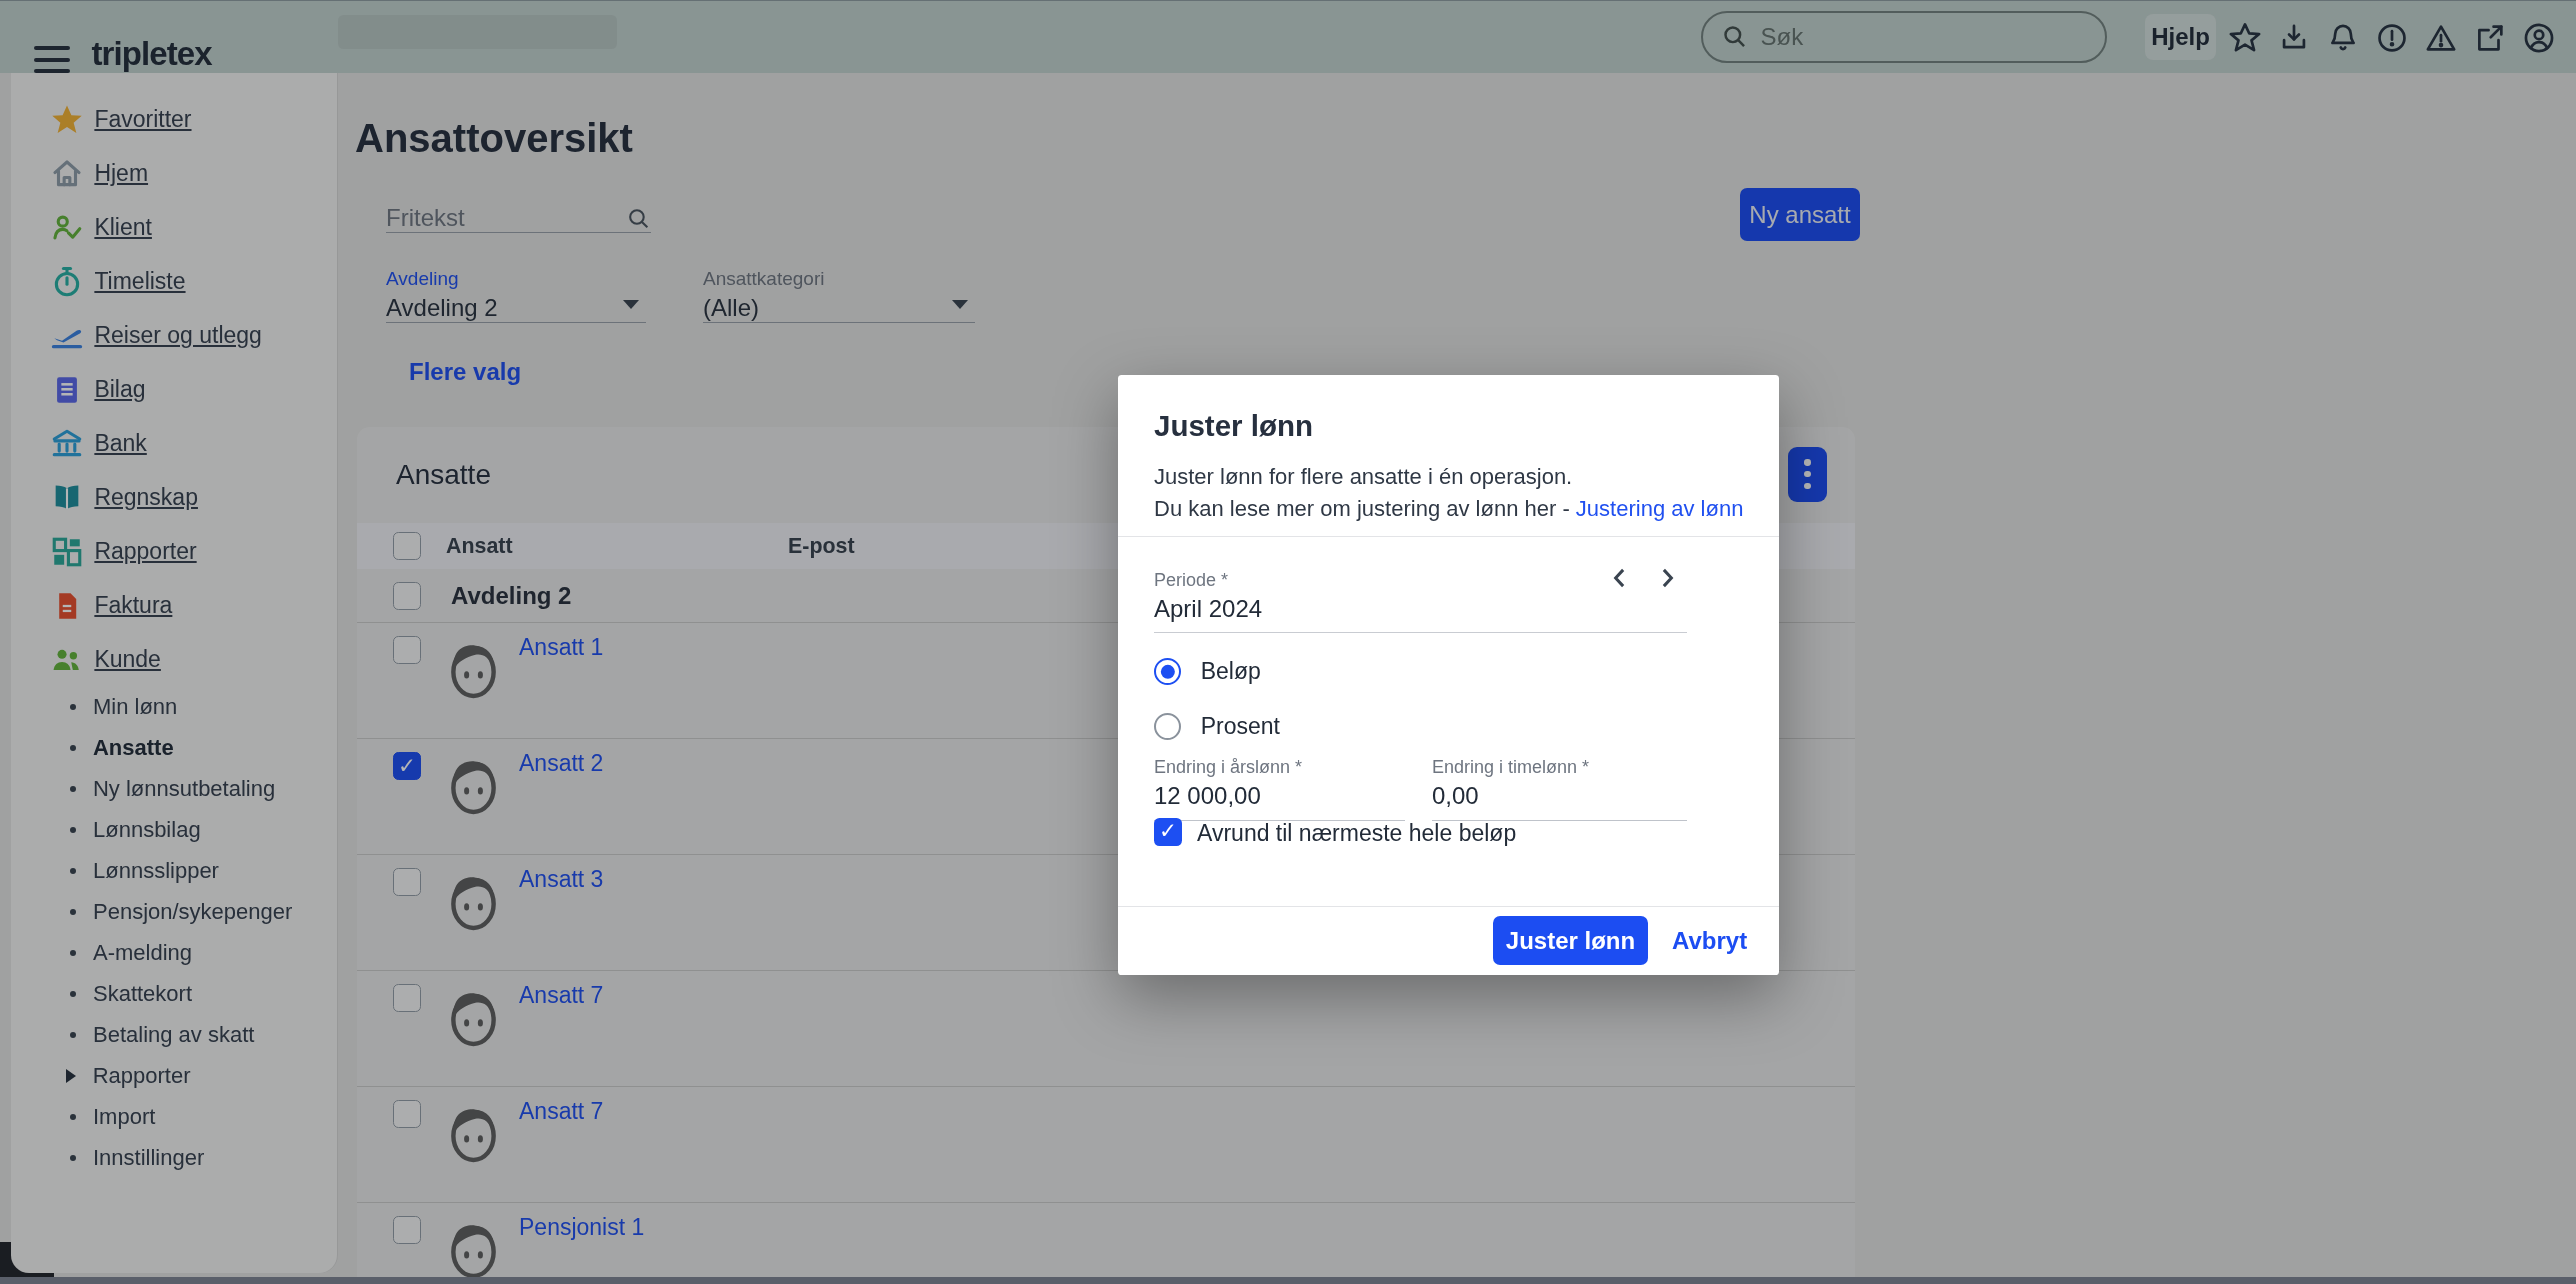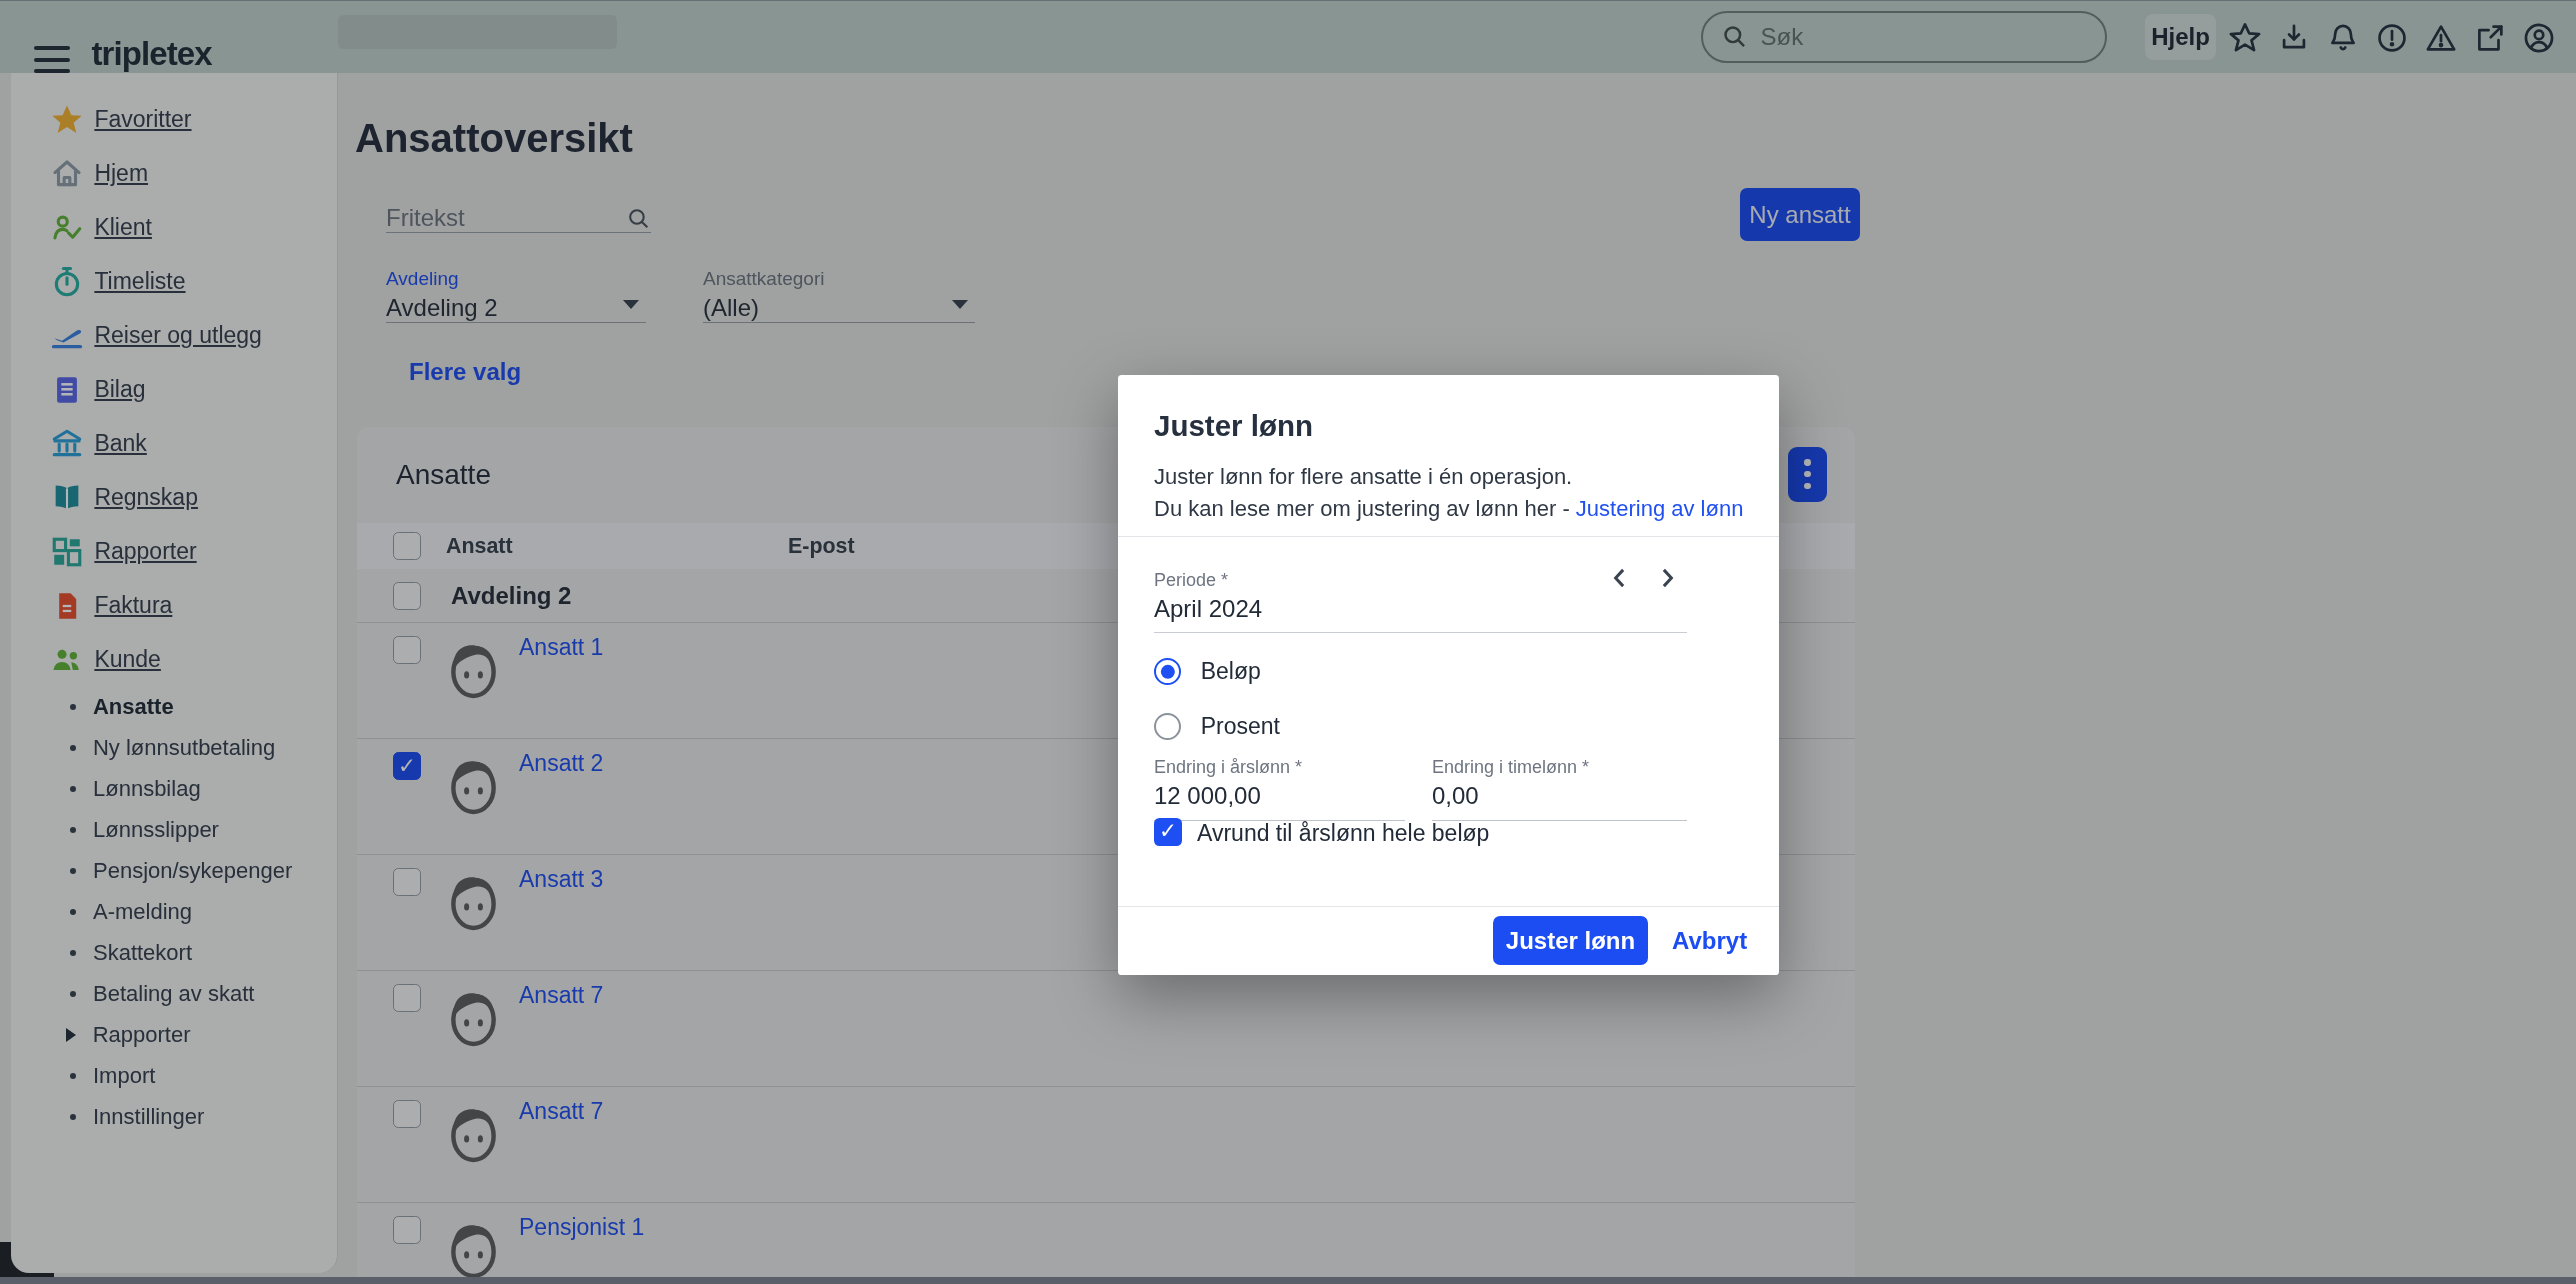--- a/index.html
+++ b/index.html
@@ -277,20 +277,24 @@
       </div>
       <div class="nav-item">
         <span class="nav-icon"><svg width="34" height="34" viewBox="0 0 24 24" fill="#63B33B">
             <circle cx="8.5" cy="8" r="3.2"></circle>
             <circle cx="16.5" cy="9" r="2.6"></circle>
             <path d="M2.5 19c.5-3.6 2.8-5.6 6-5.6s5.5 2 6 5.6z"></path>
             <path d="M15 13.6c2.9.2 4.8 2.1 5.3 5.4h-4.2z"></path>
           </svg></span>
         <span class="nav-label">Kunde</span>
       </div>
+      <div class="nav-sub">
+        <span class="bullet"></span>
+        <span class="nav-label">Min lønn</span>
+      </div>
       <div class="nav-sub active">
         <span class="bullet"></span>
         <span class="nav-label">Ansatte</span>
       </div>
       <div class="nav-sub">
         <span class="bullet"></span>
         <span class="nav-label">Ny lønnsutbetaling</span>
       </div>
       <div class="nav-sub">
         <span class="bullet"></span>
@@ -467,19 +471,19 @@
 
   <div class="m-flabel" style="left:36px">Endring i årslønn *</div>
   <div class="m-fvalue" style="left:36px">12 000,00</div>
   <div class="m-fline" style="left:36px;width:251px"></div>
 
   <div class="m-flabel" style="left:314px">Endring i timelønn *</div>
   <div class="m-fvalue" style="left:314px">0,00</div>
   <div class="m-fline" style="left:314px;width:255px"></div>
 
   <span class="m-check"></span>
-  <span class="m-chklabel">Avrund til årslønn hele beløp</span>
+  <span class="m-chklabel">Avrund til nærmeste hele beløp</span>
 
   <div class="m-div2"></div>
   <button class="m-submit">Juster lønn</button>
   <button class="m-cancel">Avbryt</button>
 </div>
 
 
 </body></html>

